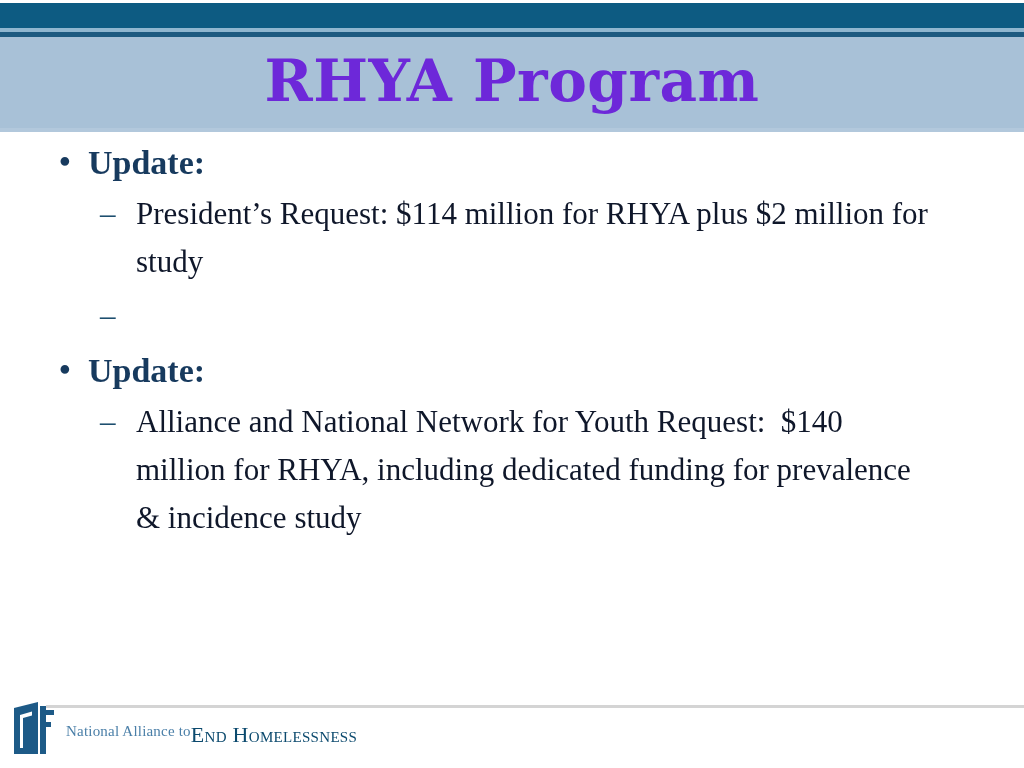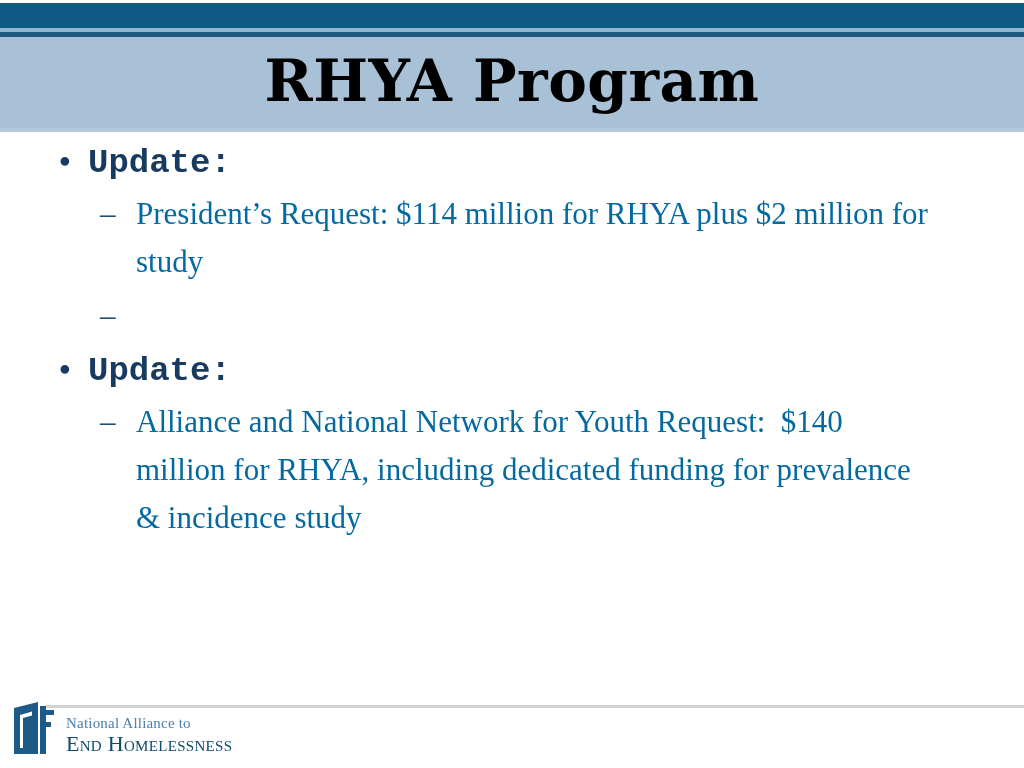--- a/index.html
+++ b/index.html
@@ -47,21 +47,21 @@
     position: relative;
   }
   .header-banner-foot {
     height: 4px;
     background: #b2c8dc;
   }
   .slide-title {
     font-family: "DejaVu Serif", "Liberation Serif", serif;
     font-weight: bold;
     font-size: 58px;
-    color: #000000;
+    color: #6d28d9;
     letter-spacing: 0.5px;
     line-height: 1;
     margin: 0;
     padding: 0 0 4px 0;
     text-align: right;
     white-space: nowrap;
   }
 
   
   .content {
@@ -86,21 +86,21 @@
   .lvl1-marker {
     font-family: "DejaVu Serif", "Liberation Serif", serif;
     font-size: 30px;
     color: #173a5e;
     line-height: 42px;
     width: 32px;
     flex: 0 0 32px;
     text-align: left;
   }
   .lvl1-text {
-    font-family: Liberation Mono, monospace;
+    font-family: Liberation Serif, serif;
     font-weight: bold;
     font-size: 34px;
     color: #173a5e;
     line-height: 42px;
   }
 
   .lvl2 {
     display: flex;
     align-items: flex-start;
     padding-left: 100px;
@@ -112,21 +112,21 @@
     font-size: 31px;
     color: #1d4e6e;
     line-height: 48px;
     width: 36px;
     flex: 0 0 36px;
     text-align: left;
   }
   .lvl2-text {
     font-family: "Liberation Serif", "DejaVu Serif", serif;
     font-size: 31px;
-    color: #0369a1;
+    color: #0f172a;
     line-height: 48px;
     max-width: 800px;
     white-space: pre-wrap;
   }
 
   
   .footer {
     position: absolute;
     left: 0;
     bottom: 0;
@@ -149,21 +149,21 @@
     align-items: center;
   }
   .logo-mark {
     width: 50px;
     height: 58px;
     flex: 0 0 50px;
   }
   .logo-text {
     margin-left: 6px;
     display: flex;
-    flex-direction: column;
+    flex-direction: row;
     justify-content: center;
     padding-top: 16px;
   }
   .logo-line1 {
     font-family: "Liberation Serif", "DejaVu Serif", serif;
     font-size: 15px;
     color: #4a7fa8;
     line-height: 17px;
     letter-spacing: 0.2px;
   }

